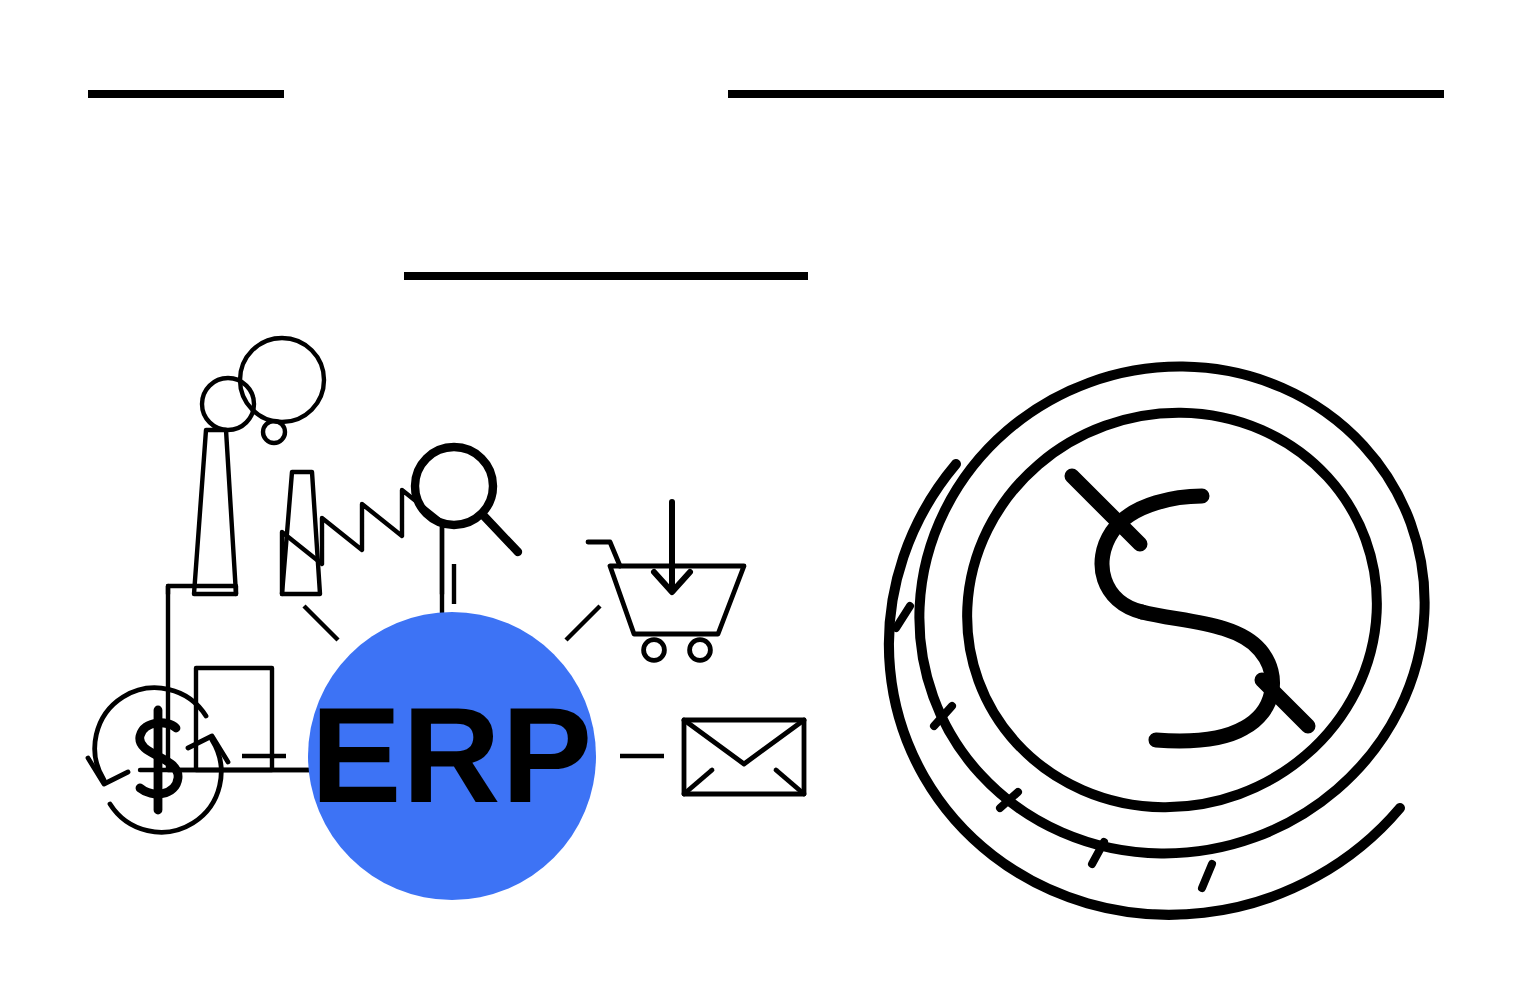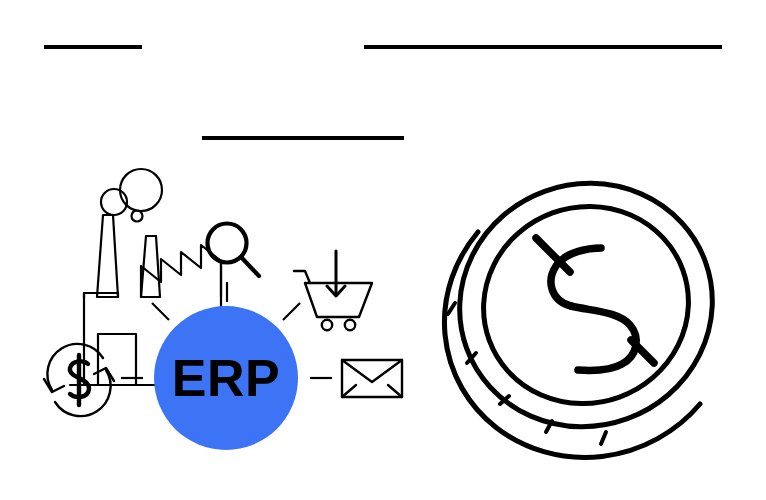--- a/index.html
+++ b/index.html
@@ -35,21 +35,21 @@
     position: absolute;
     left: 154px;
     top: 306px;
     width: 144px;
     height: 144px;
     display: flex;
     align-items: center;
     justify-content: center;
     font-family: "Liberation Sans", sans-serif;
     font-weight: bold;
-    font-size: 52px;
+    font-size: 68px;
     letter-spacing: 0.5px;
     color: #000000;
     line-height: 1;
     user-select: none;
   }
 </style>
 </head>
 <body>
 
 <div id="canvas">

